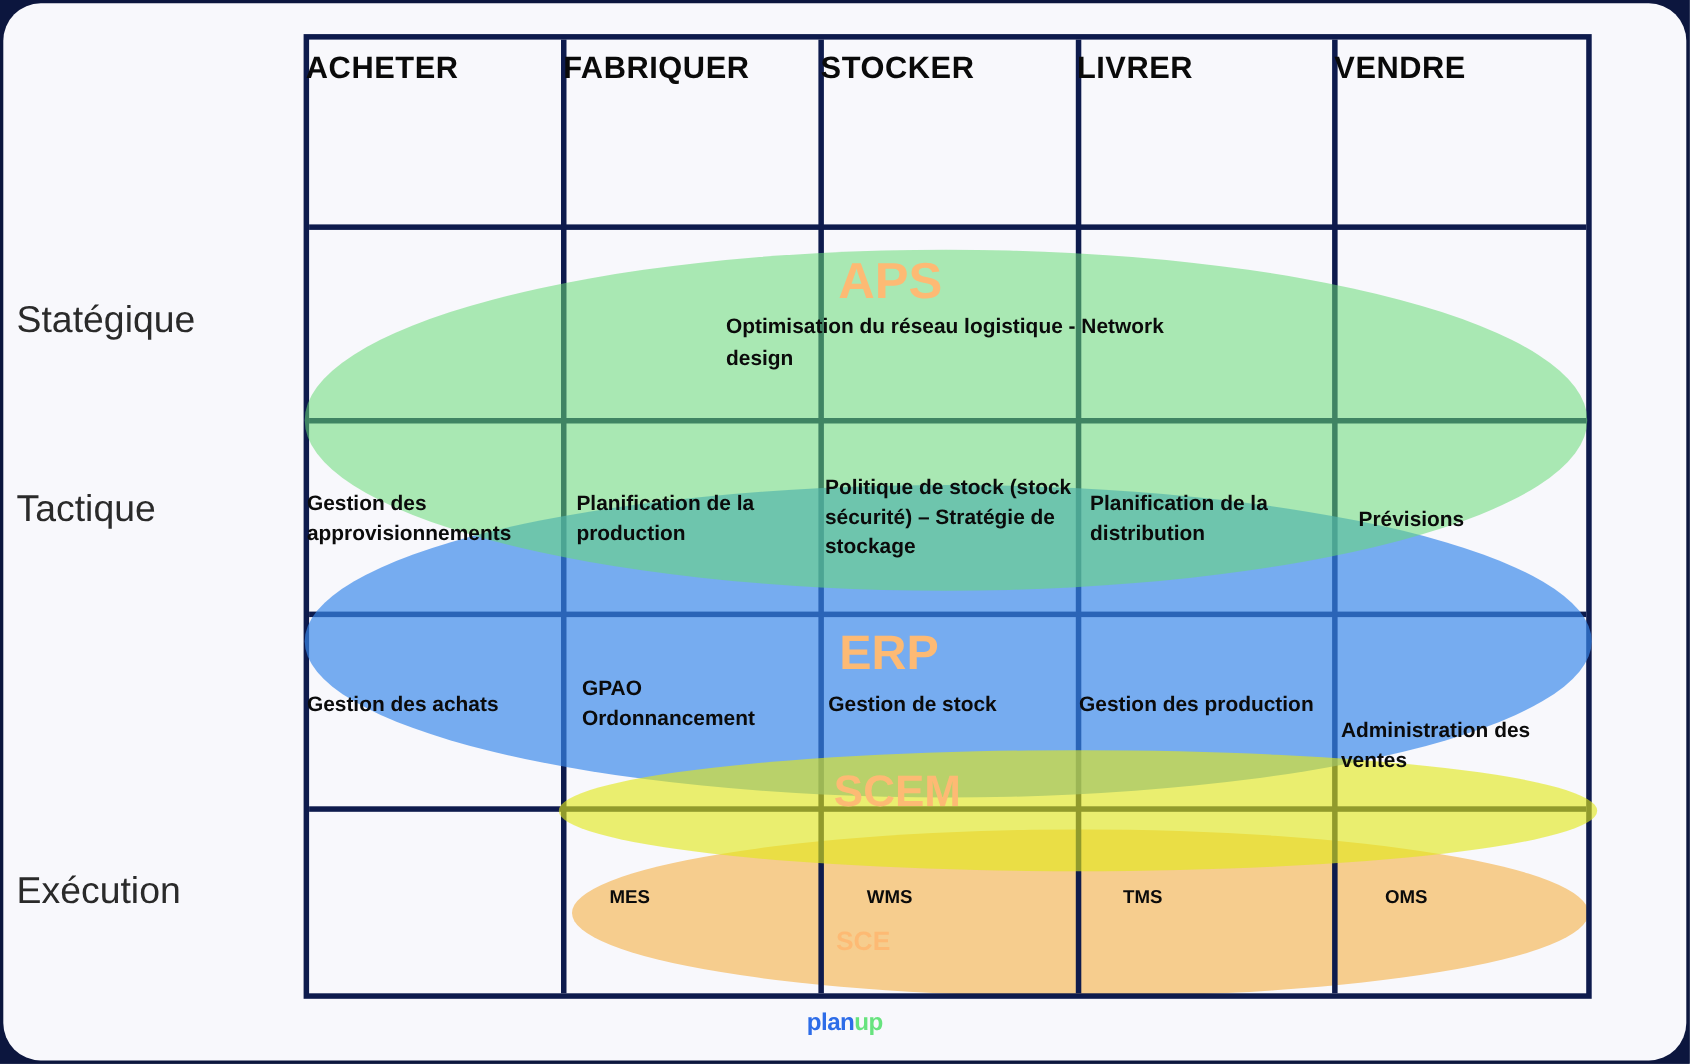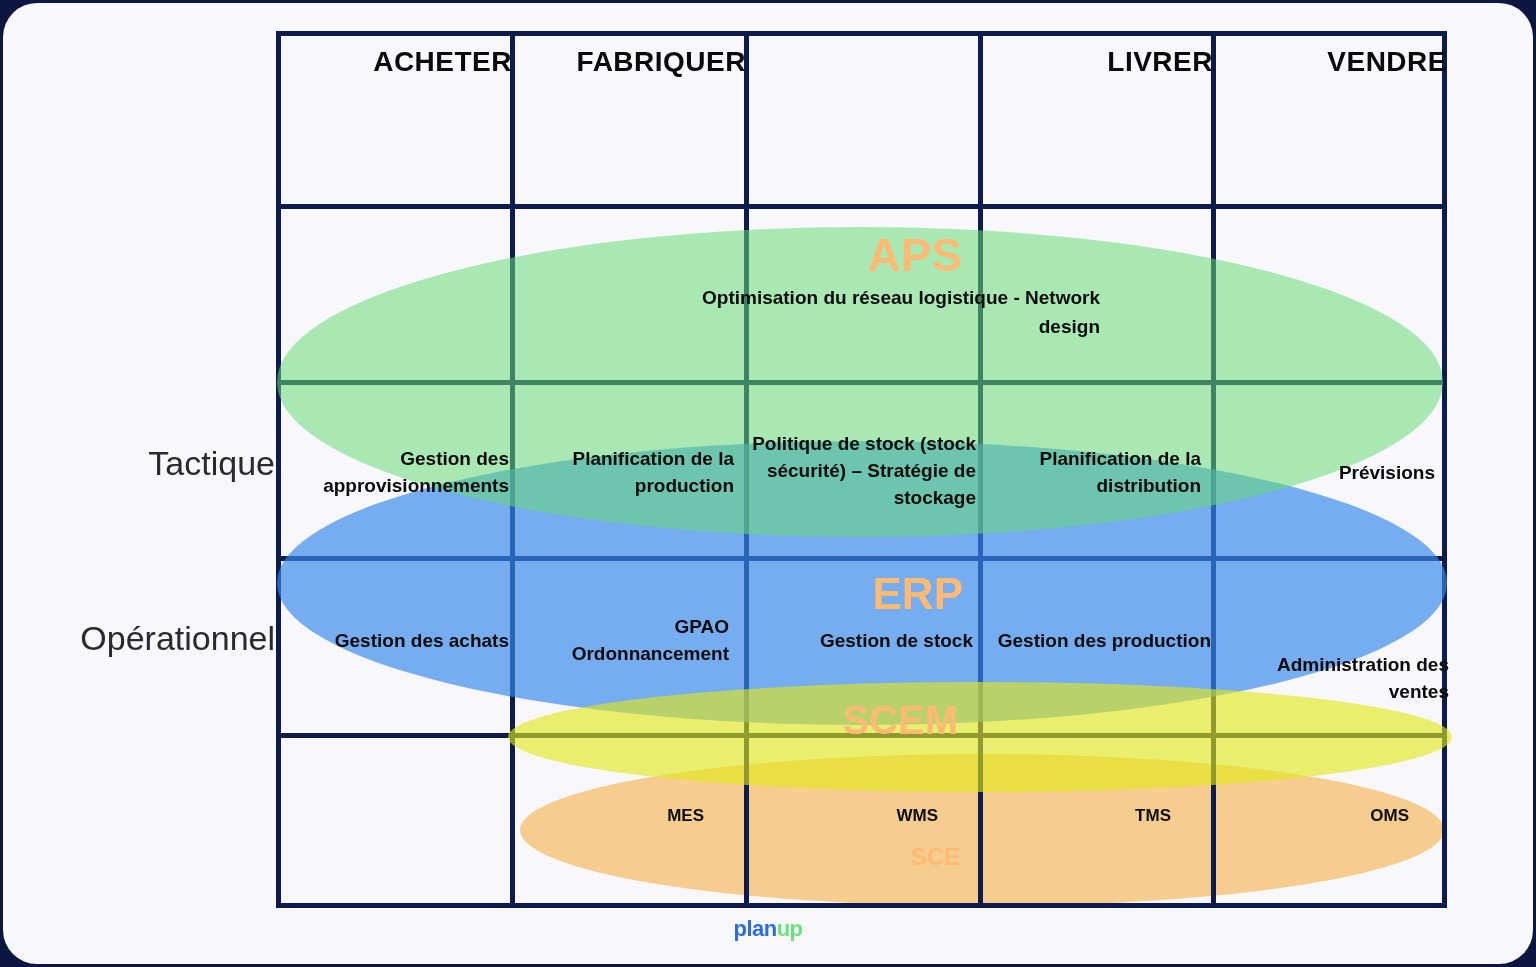--- a/index.html
+++ b/index.html
@@ -22,21 +22,21 @@
   .v1{left:228.5px}.v2{left:462.5px}.v3{left:696.5px}.v4{left:929.5px}
   .hline{position:absolute;left:0;right:0;height:5px;background:#0e1b4d;}
   .h1{top:167.5px}.h2{top:343.5px}.h3{top:519.5px}.h4{top:696.5px}
   
   .ellipse{position:absolute;border-radius:50%;}
   .el-sce {z-index:5; left:520px;top:754px;width:924px;height:152px;background:#f6cd8e;}
   .el-erp {z-index:20;left:277px;top:441px;width:1170px;height:284px;background:rgba(56,136,235,0.68);}
   .el-aps {z-index:21;left:277px;top:227px;width:1166px;height:310px;background:rgba(103,219,118,0.55);}
   .el-scem{z-index:22;left:508px;top:682px;width:944px;height:110px;background:rgba(226,232,25,0.62);}
   
-  .txt{position:absolute;z-index:30;text-align:right;color:#0b0b0b;}
+  .txt{position:absolute;z-index:30;text-align:left;color:#0b0b0b;}
   .colhead{top:46px;width:234px;font-size:28px;font-weight:800;letter-spacing:.5px;color:#0a0a0a;}
   .ch1{left:278px}.ch2{left:512px}.ch3{left:746px}.ch4{left:979px}.ch5{left:1213px}
   .rowlab{left:15px;width:260px;font-size:34px;font-weight:300;color:#2a2a2a;}
   .rl1{top:272px}.rl2{top:444px}.rl3{top:619px}.rl4{top:791px}
   .big{font-weight:800;color:#fdba74;}
   .cell{font-size:19px;font-weight:700;line-height:1.42;}
   .aps-title{left:762px;top:228px;width:200px;font-size:46px;}
   .aps-sub{left:660px;top:284px;width:440px;font-size:19px;font-weight:700;line-height:1.5;}
   .t1{left:279px;top:446px;width:230px;}
   .t2{left:524px;top:446px;width:210px;}
@@ -77,25 +77,27 @@
     <div class="hline h3"></div>
     <div class="hline h4"></div>
   </div>
 
   <div class="ellipse el-erp"></div>
   <div class="ellipse el-aps"></div>
   <div class="ellipse el-scem"></div>
 
   <div class="txt colhead ch1">ACHETER</div>
   <div class="txt colhead ch2">FABRIQUER</div>
+  <div class="txt colhead ch3">STOCKER</div>
   <div class="txt colhead ch5">VENDRE</div>
   <div class="txt colhead ch4">LIVRER</div>
 
+  <div class="txt rowlab rl1">Statégique</div>
   <div class="txt rowlab rl2">Tactique</div>
-  <div class="txt rowlab rl3">Opérationnel</div>
+  <div class="txt rowlab rl4">Exécution</div>
 
   <div class="txt big aps-title">APS</div>
   <div class="txt aps-sub">Optimisation du réseau logistique - Network design</div>
 
   <div class="txt cell t1">Gestion des approvisionnements</div>
   <div class="txt cell t2">Planification de la production</div>
   <div class="txt cell t3">Politique de stock (stock sécurité) – Stratégie de stockage</div>
   <div class="txt cell t4">Planification de la distribution</div>
   <div class="txt cell t5">Prévisions</div>
 

